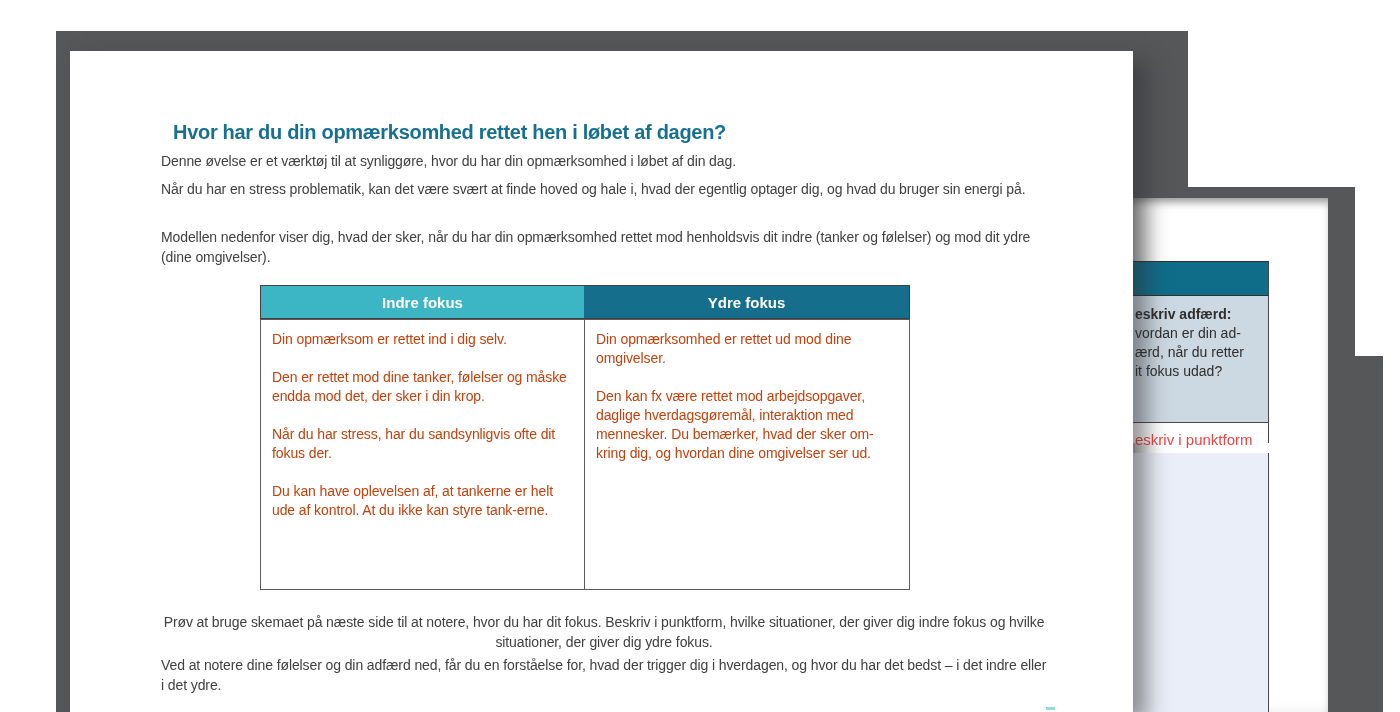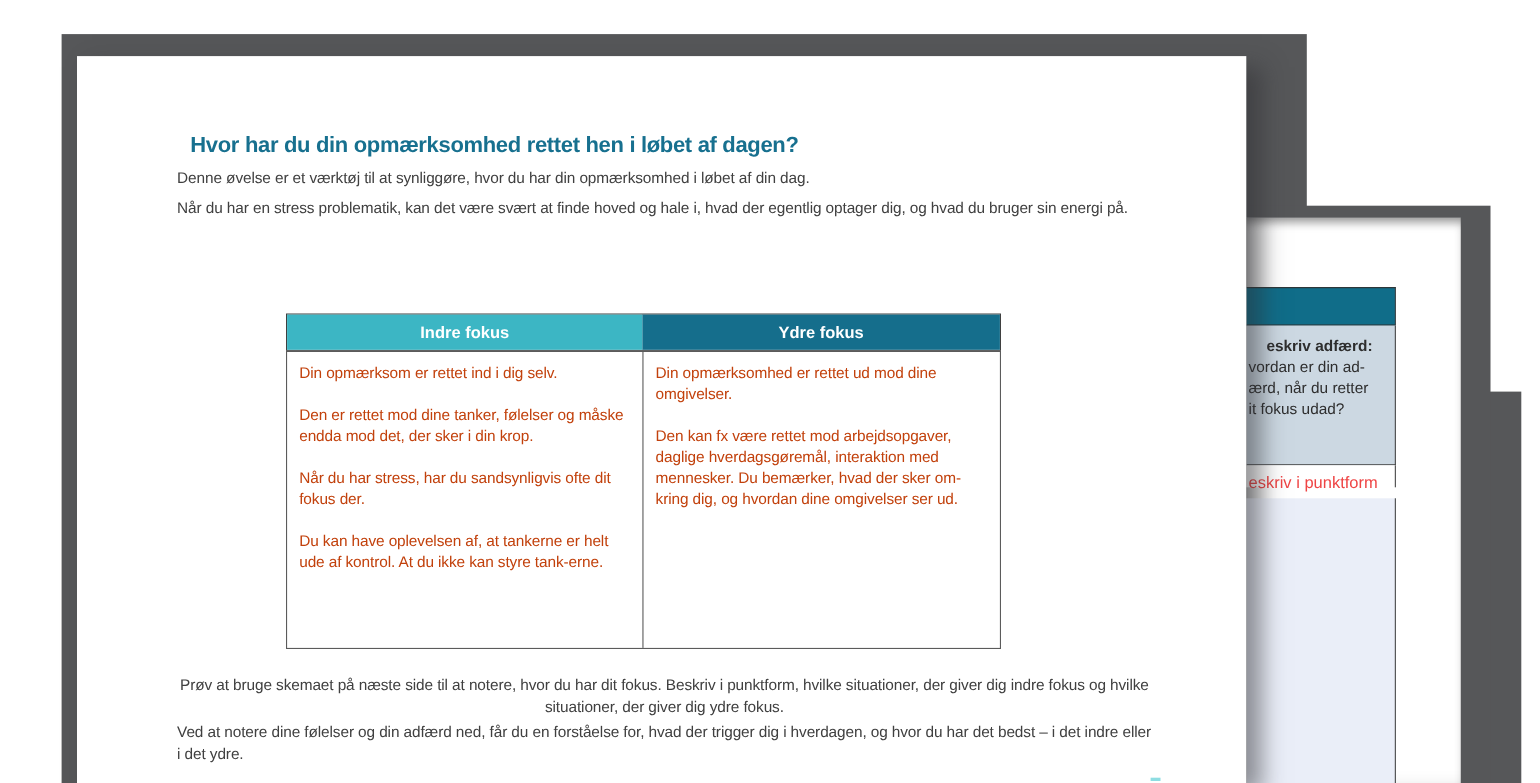--- a/index.html
+++ b/index.html
@@ -58,37 +58,38 @@
     left:1133px;top:198px;width:195px;height:514px;background:#ffffff;z-index:4;
     box-shadow:inset 0 7px 9px -3px rgba(0,0,0,0.38), inset 16px 0 18px -8px rgba(0,0,0,0.25);
     overflow:hidden;
   }
   #page2 .col{position:absolute;left:0;width:136px;box-sizing:border-box;
     border-right:1px solid #474747;}
   #p2-teal{top:63px;height:35px;background:#106d89;
     border-top:1px solid #2f2f2f;border-bottom:1px solid #2f2f2f;}
   #p2-desc{top:98px;height:127px;background:#ccd8e2;border-bottom:1px solid #474747;
     padding:9px 4px 0 2px;font-size:14px;line-height:19px;color:#2e2e2e;}
-  #p2-desc .b{font-weight:700;text-align:center;}
+  #p2-desc .b{font-weight:700;}
   #p2-label{top:225px;height:20px;background:#ffffff;
     padding:8px 0 0 2px;font-size:15px;color:#ef4444;}
   #p2-notes{top:255px;height:259px;background:#eaeef8;}
 </style>
 </head>
 <body>
 
 <div id="shadow-a" class="abs frame"></div>
 <div id="shadow-b" class="abs frame"></div>
 <div id="shadow-c" class="abs frame"></div>
 
 <div id="page1" class="abs">
   <h1 class="abs title">Hvor har du din opmærksomhed rettet hen i løbet af dagen?</h1>
 
   <p id="p-intro-0" class="abs body">Denne øvelse er et værktøj til at synliggøre, hvor du har din opmærksomhed i løbet af din dag.</p>
   <p id="p-intro-1" class="abs body">Når du har en stress problematik, kan det være svært at finde hoved og hale i, hvad der egentlig optager dig, og hvad du bruger sin energi på.</p>
+  <p id="p-intro-2" class="abs body">Modellen nedenfor viser dig, hvad der sker, når du har din opmærksomhed rettet mod henholdsvis dit indre (tanker og følelser) og mod dit ydre (dine omgivelser).</p>
 
   <div id="focus-table" class="abs">
     <div class="hdr-row">
       <div id="hdr-indre" class="hdr-cell">Indre fokus</div>
       <div id="hdr-ydre" class="hdr-cell">Ydre fokus</div>
     </div>
     <div class="body-row">
       <div id="cell-indre" class="body-cell">
         <p>Din opmærksom er rettet ind i dig selv.</p>
         <p>Den er rettet mod dine tanker, følelser og måske endda mod det, der sker i din krop.</p>

